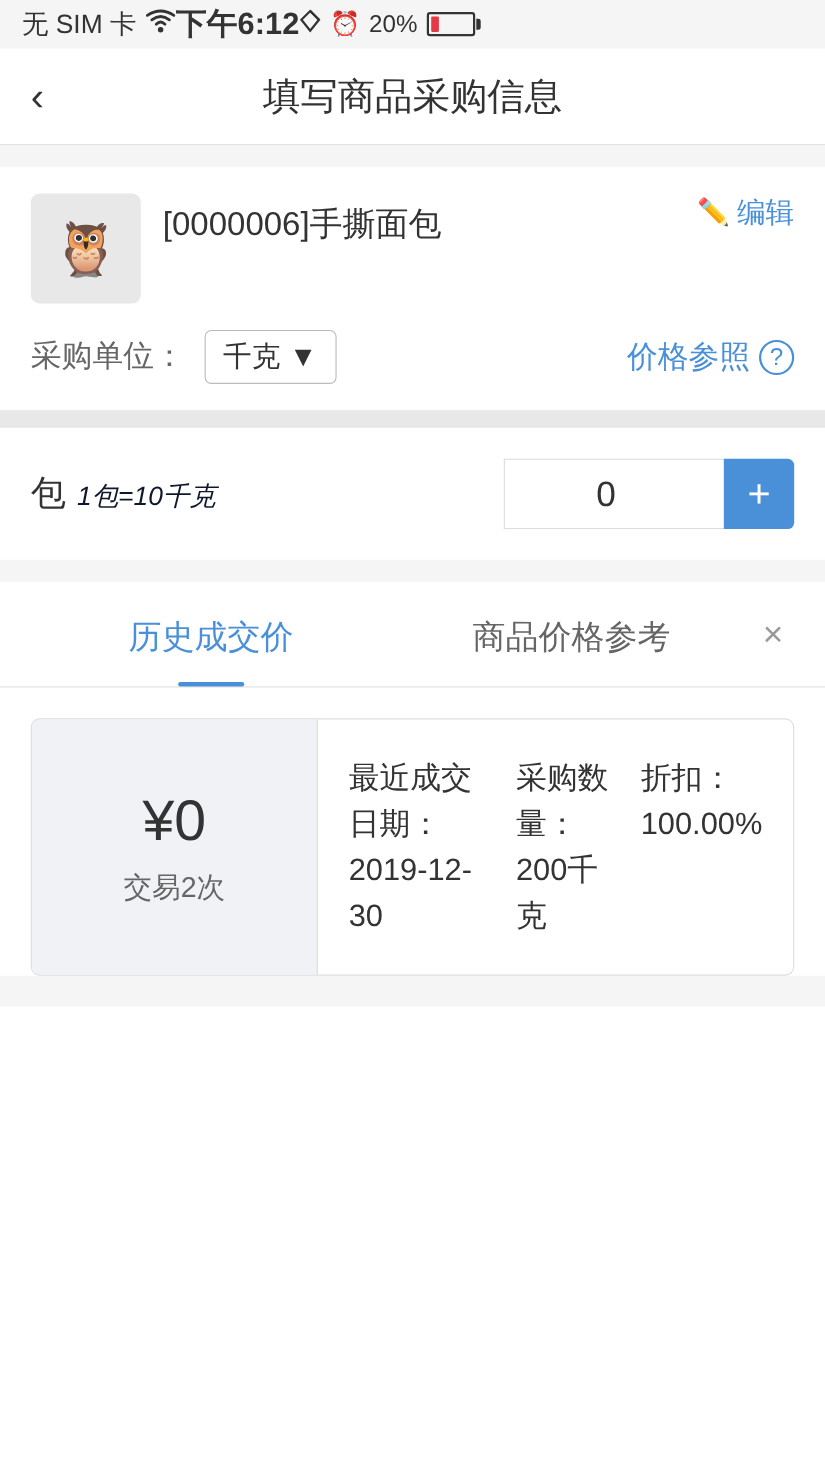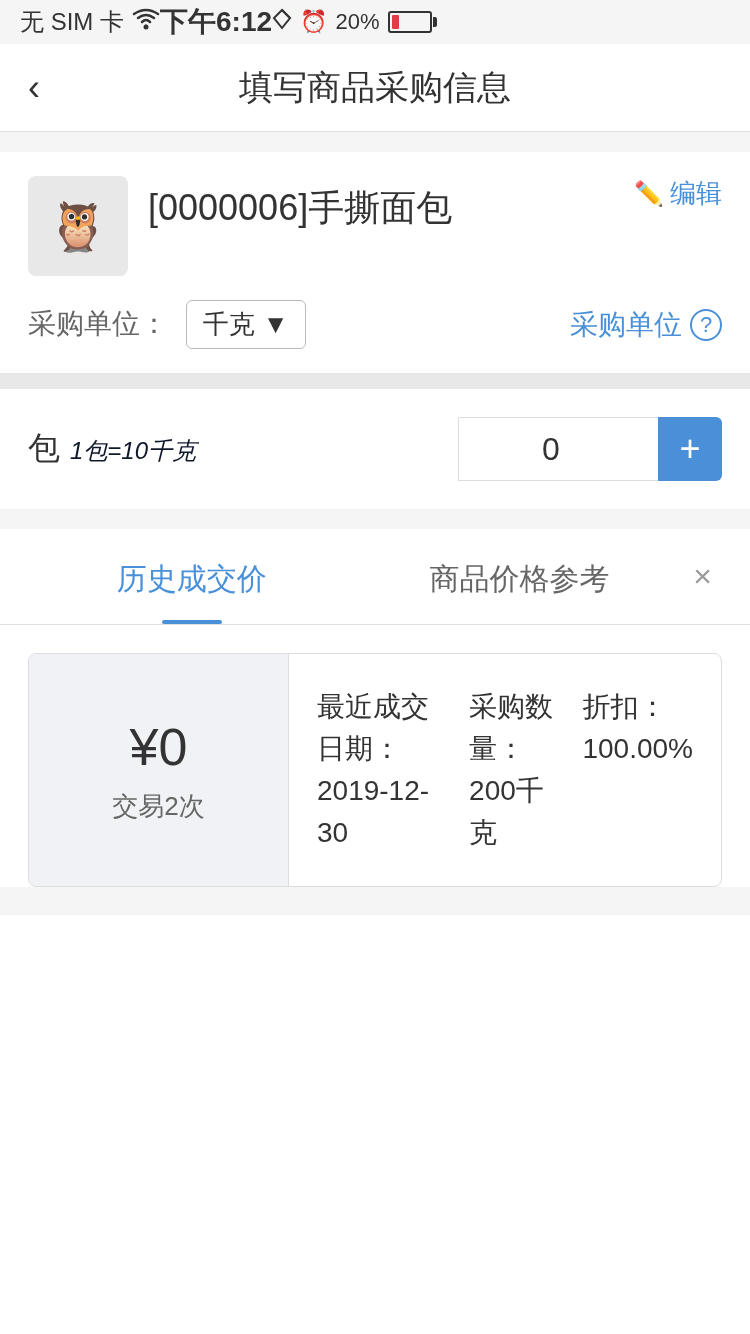--- a/index.html
+++ b/index.html
@@ -104,21 +104,21 @@
       display: flex;
       align-items: center;
       justify-content: center;
       flex-shrink: 0;
     }
     .product-thumb-icon {
       font-size: 48px;
       color: #888;
     }
     .product-name {
-      font-size: 36px;
+      font-size: 30px;
       font-weight: 500;
       color: #333;
       padding-top: 8px;
     }
     .edit-link {
       color: #4a90d9;
       font-size: 26px;
       display: flex;
       align-items: center;
       gap: 6px;
@@ -367,21 +367,21 @@
 
   <div class="product-unit-row">
     <div>
       <span class="unit-label">采购单位：</span>
       <span class="unit-select">
         <span>千克</span>
         <span>▼</span>
       </span>
     </div>
     <div class="price-ref">
-      <span>采购单位</span>
+      <span>价格参照</span>
       <span class="help-circle">?</span>
     </div>
   </div>
 </div>
 
 <div class="gray-divider"></div>
 
 <div class="quantity-row">
   <div class="qty-label-box">
     <span class="qty-unit">包</span>

